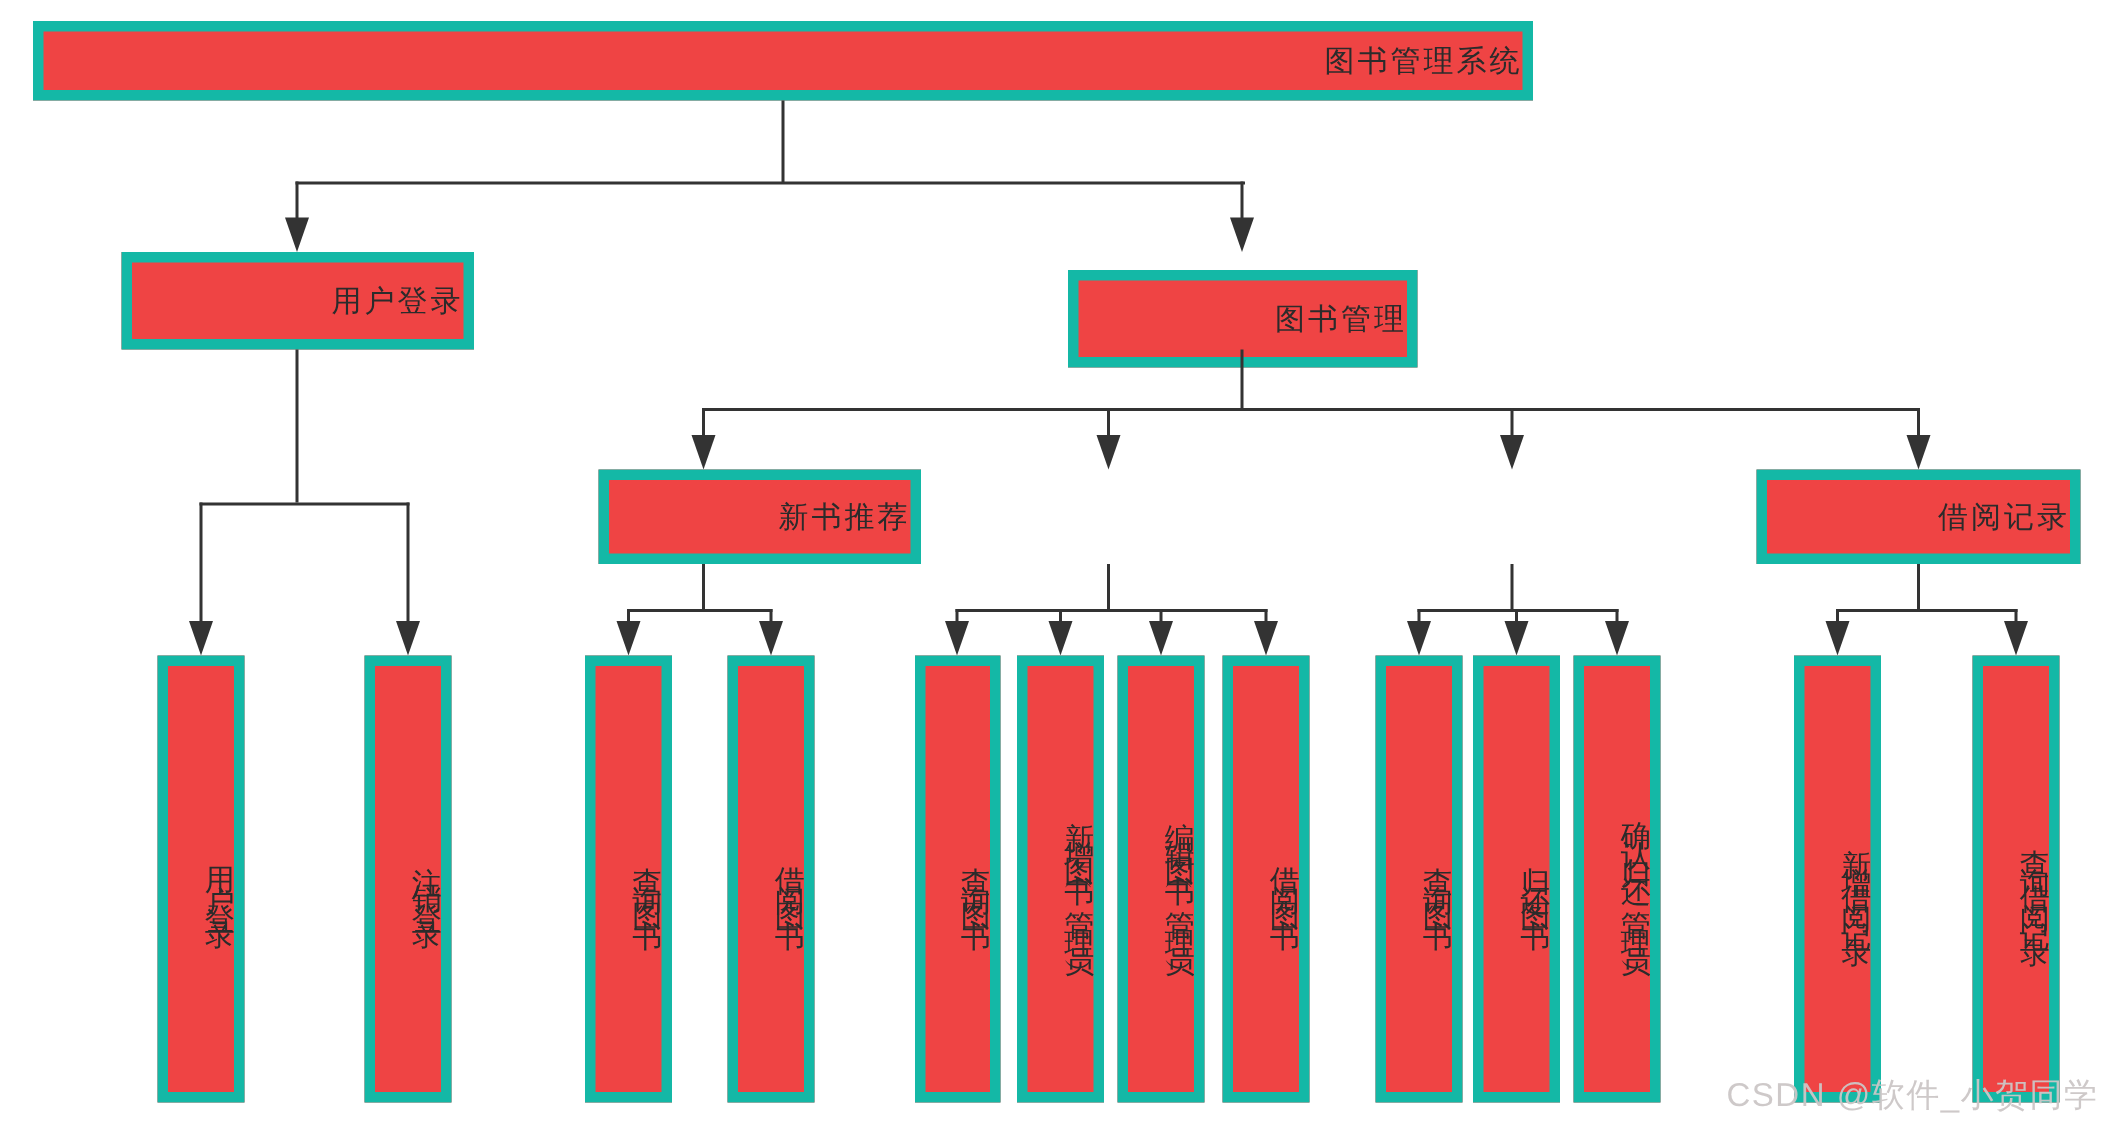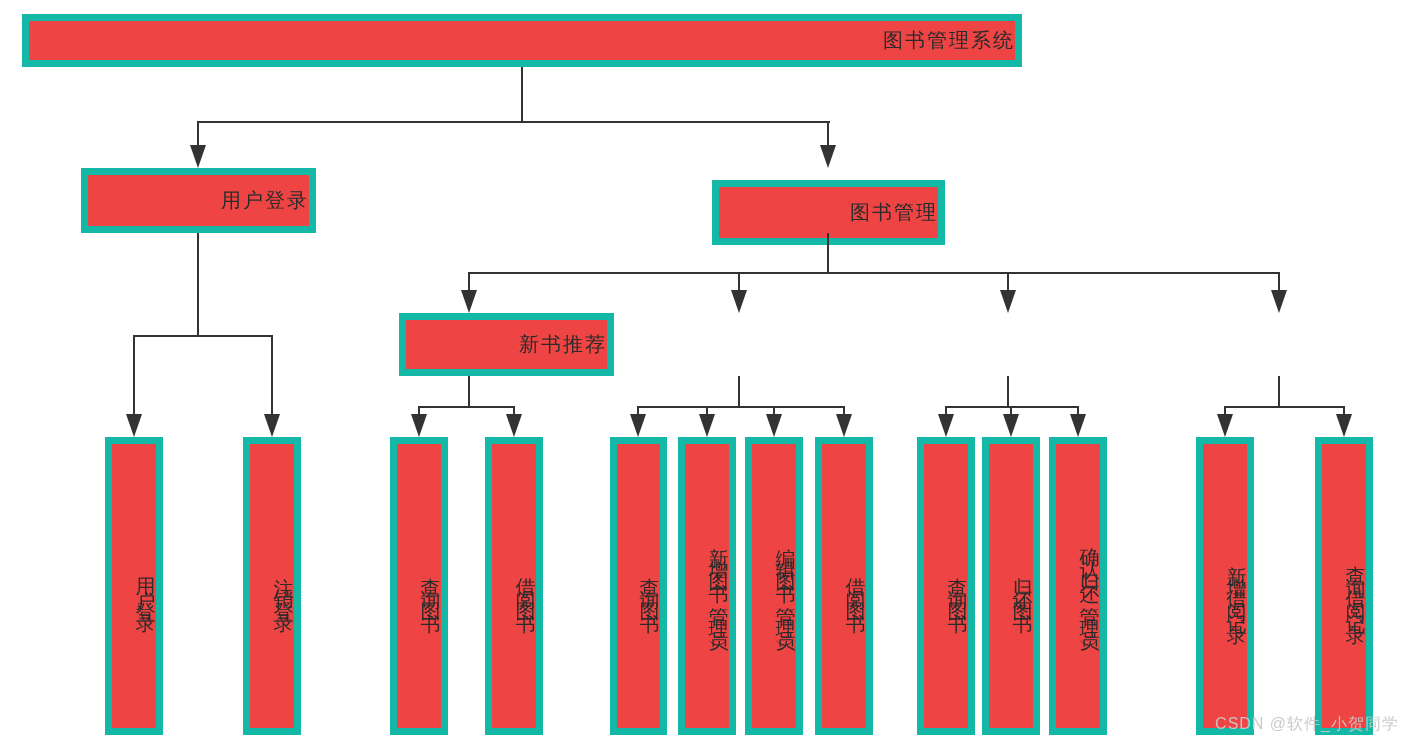--- a/index.html
+++ b/index.html
@@ -18,21 +18,21 @@
     letter-spacing:12px;font-size:20px;line-height:1;display:block;
   }
   .vline{position:absolute;width:2px;background:#333333;}
   .hline{position:absolute;height:2px;background:#333333;}
   .arr{
     position:absolute;width:0;height:0;
     border-left:8px solid transparent;border-right:8px solid transparent;
     border-top:23px solid #333333;
   }
   #watermark{
-    position:absolute;right:6px;bottom:12px;font-size:16px;letter-spacing:1px;
+    position:absolute;right:6px;bottom:2px;font-size:22px;letter-spacing:1px;
     color:rgba(203,198,198,0.95);z-index:10;white-space:nowrap;
   }
 </style>
 </head>
 <body>
 
 <div id="stage">
 
   <div class="node" style="left:22px;top:14px;width:1000px;height:53px;">
     <span>图书管理系统</span>
@@ -65,20 +65,23 @@
   <div class="arr" style="left:461px;top:290px;"></div>
   <div class="vline" style="left:738px;top:272px;height:20px;"></div>
   <div class="arr" style="left:731px;top:290px;"></div>
   <div class="vline" style="left:1007px;top:272px;height:20px;"></div>
   <div class="arr" style="left:1000px;top:290px;"></div>
   <div class="vline" style="left:1278px;top:272px;height:20px;"></div>
   <div class="arr" style="left:1271px;top:290px;"></div>
 
   <div class="node" style="left:362px;top:313px;width:215px;height:63px;margin-left:37px;">
     <span>新书推荐</span>
+  </div>
+  <div class="node" style="left:1171px;top:313px;width:216px;height:63px;">
+    <span>借阅记录</span>
   </div>
 
   <div class="vline" style="left:468px;top:376px;height:30px;"></div>
   <div class="hline" style="left:418px;top:406px;width:97px;"></div>
   <div class="vline" style="left:418px;top:406px;height:12px;"></div>
   <div class="arr" style="left:411px;top:414px;"></div>
   <div class="vline" style="left:513px;top:406px;height:12px;"></div>
   <div class="arr" style="left:506px;top:414px;"></div>
 
   <div class="vline" style="left:738px;top:376px;height:30px;"></div>

